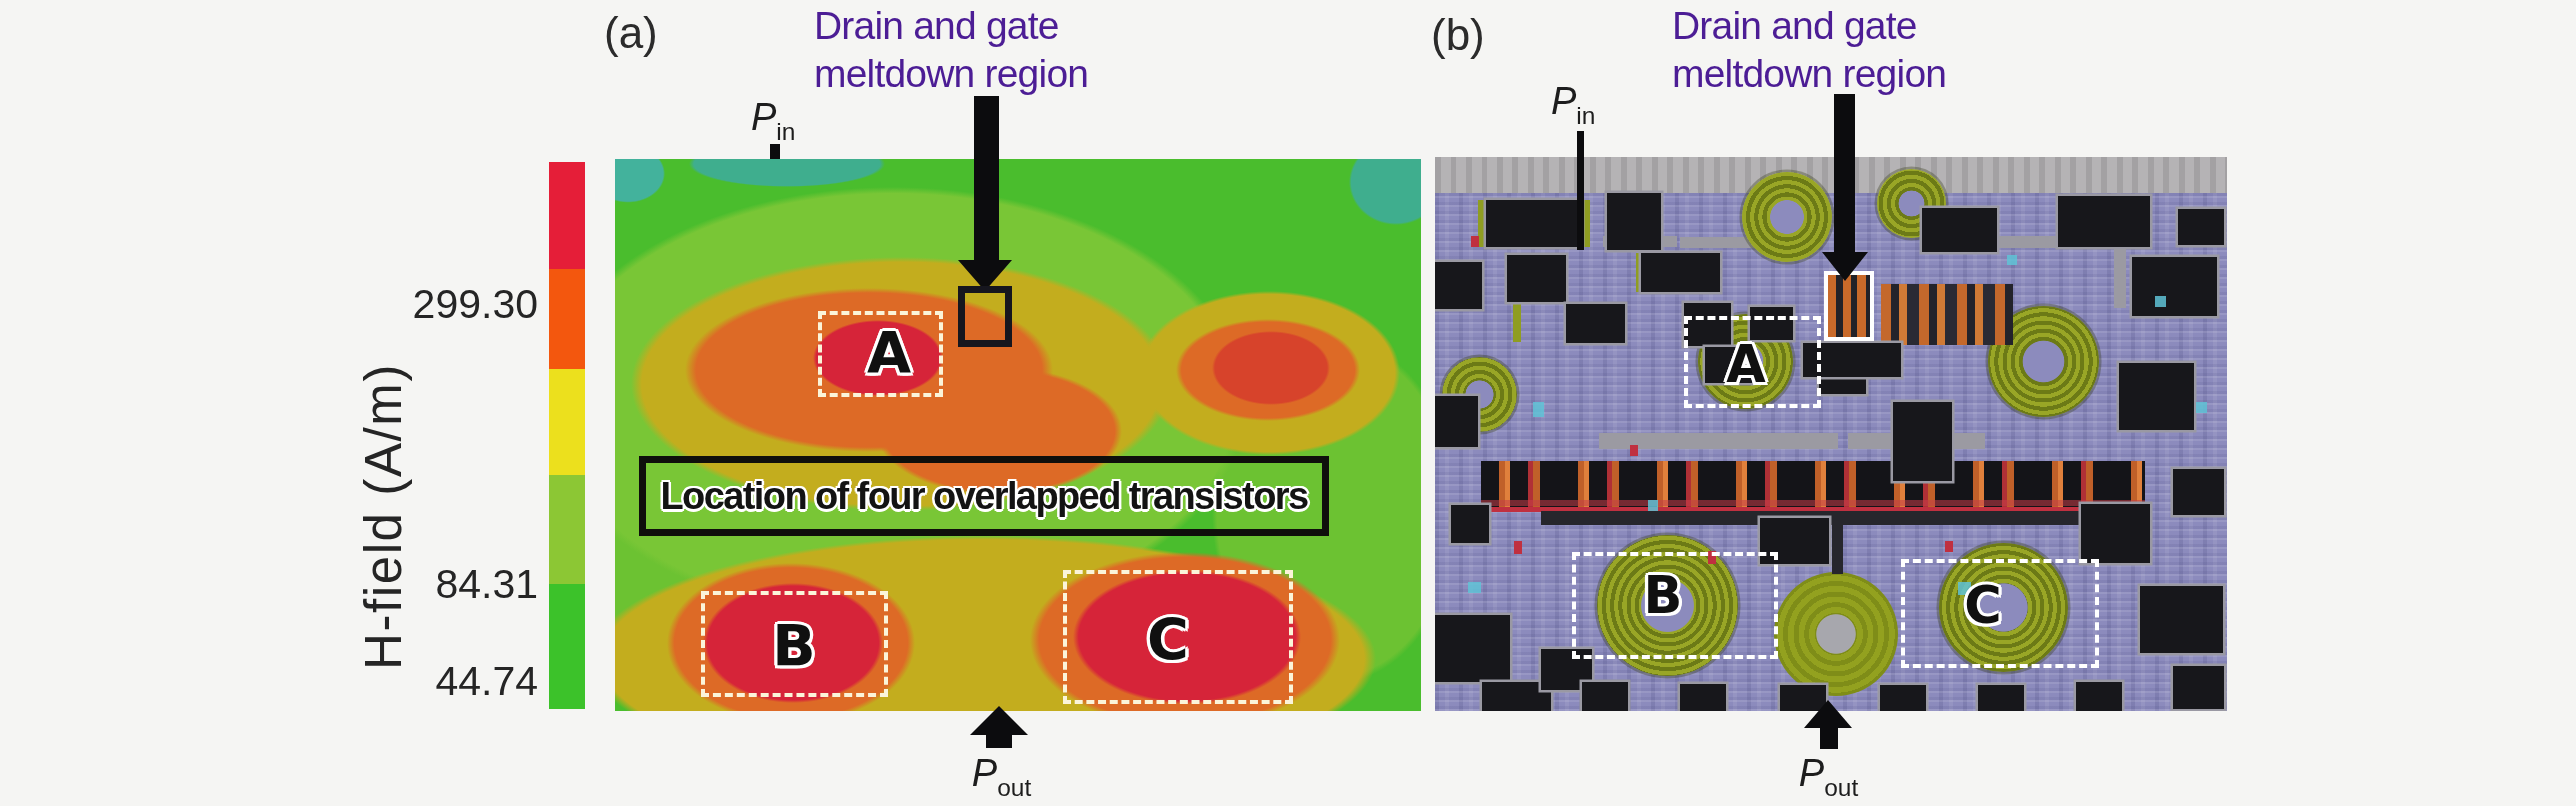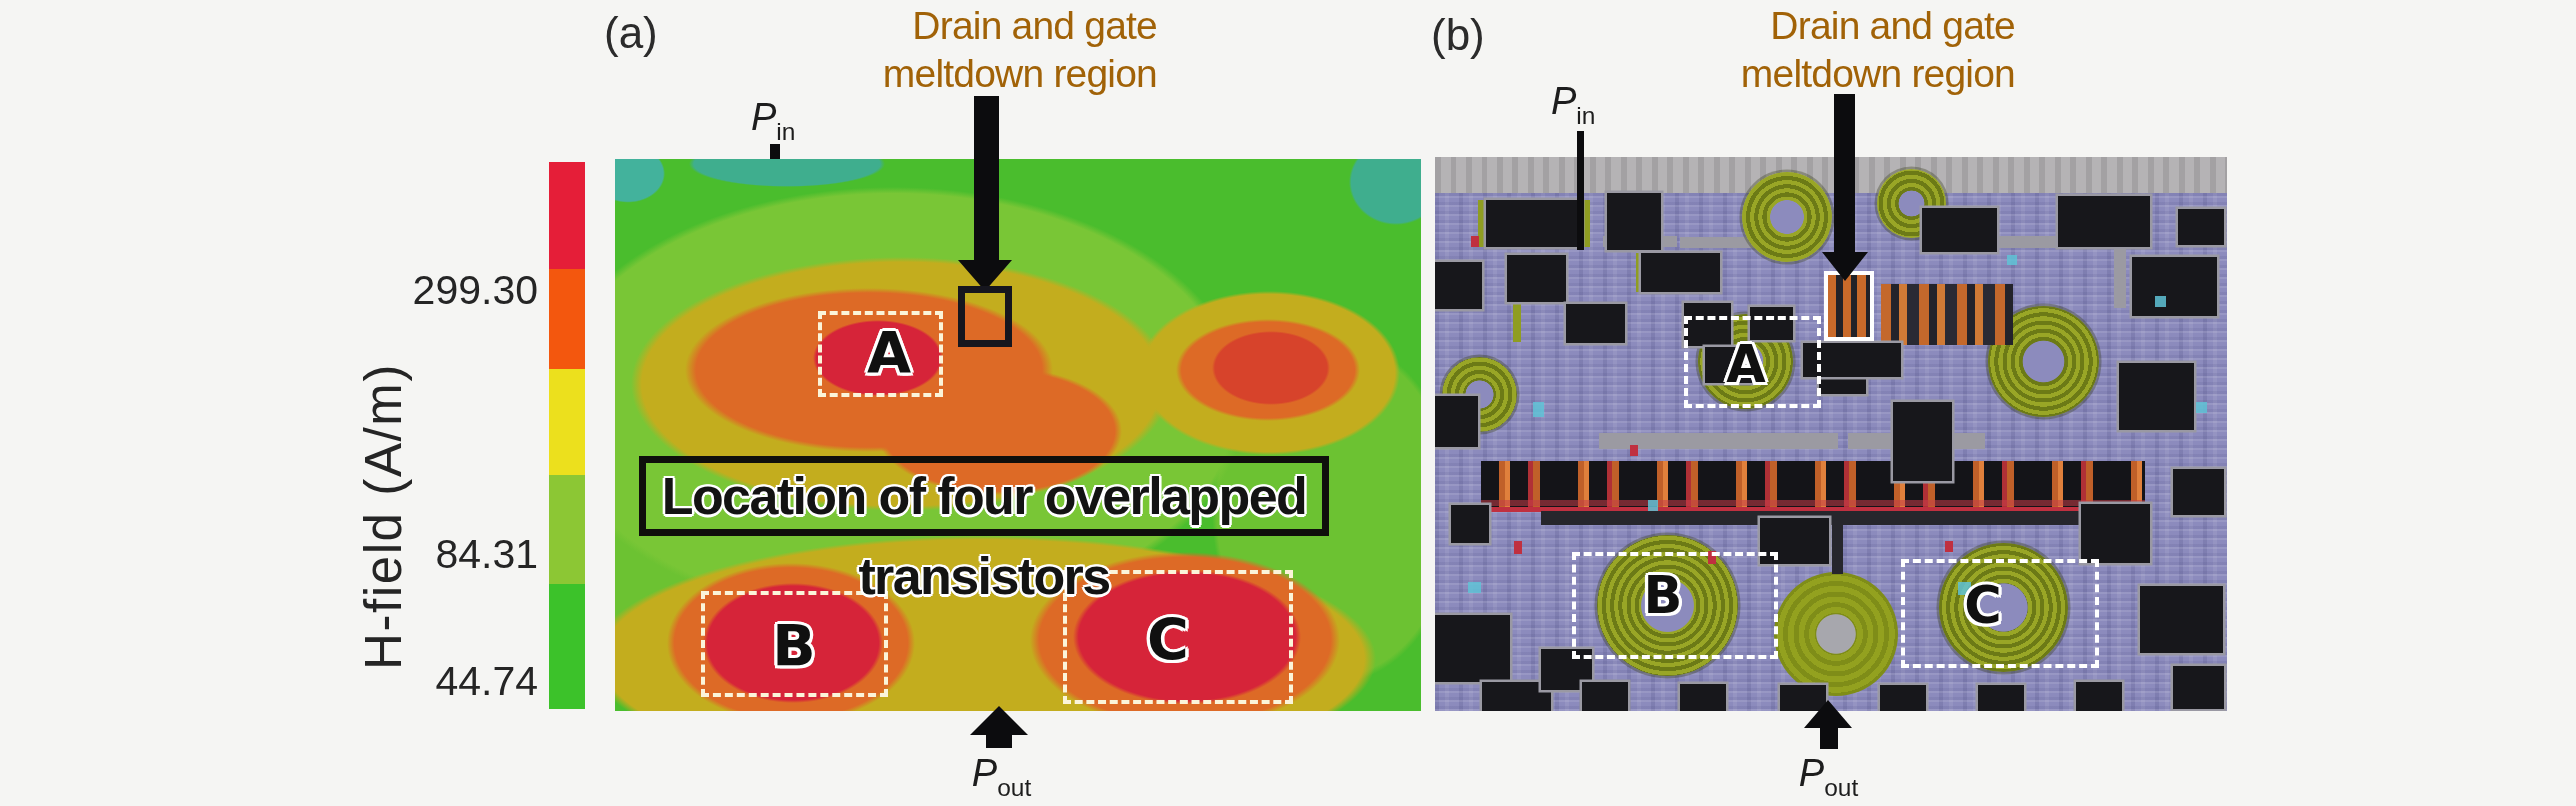--- a/index.html
+++ b/index.html
@@ -15,21 +15,21 @@
       #ece01d 37.8%, #ece01d 57.2%,
       #8cc734 57.2%, #8cc734 77.2%,
       #3cc22a 77.2%, #3cc22a 100%);}
   .cb-tick{left:352px;width:186px;height:49px;line-height:49px;text-align:right;
     font-size:41px;color:#252525;}
   #cb-axis{left:162px;top:488px;width:442px;height:57px;line-height:57px;text-align:center;
     font-size:51px;letter-spacing:1.6px;color:#252525;transform:rotate(-90deg);}
 
   
   .panel-label{font-size:44px;color:#2b2b2b;}
-  .heading{width:343px;text-align:right;font-size:39px;line-height:46px;color:#a16207;letter-spacing:-0.8px;}
+  .heading{width:343px;text-align:left;font-size:39px;line-height:46px;color:#4c1d95;letter-spacing:-0.8px;}
   .psym{font-size:38px;font-style:italic;color:#1d1d1d;}
   .psub{font-size:24.5px;color:#1d1d1d;vertical-align:-9.8px;}
 
   
   #heatmap{left:615px;top:159px;width:806px;height:552px;background-color:#4abd2d;
     background-image:
       radial-gradient(65px 38px at 263px 199px, #d62439 0, #d62439 95%, rgba(214,36,57,0) 100%),
       radial-gradient(59px 37px at 656px 209px, #d7432b 0, #d7432b 95%, rgba(215,67,43,0) 100%),
       radial-gradient(90px 60px at 178px 484px, #d62439 0, #d62439 95%, rgba(214,36,57,0) 100%),
       radial-gradient(114px 67px at 572px 478px, #d62439 0, #d62439 95%, rgba(214,36,57,0) 100%),
@@ -52,21 +52,21 @@
   .dash-b{border:4.9px dashed #ffffff;box-sizing:border-box;}
   .region-letter{font-weight:700;color:#101010;text-align:center;
     font-family:"DejaVu Sans", sans-serif;
     text-shadow:-3.3px 0 0 #fff,3.3px 0 0 #fff,0 -3.3px 0 #fff,0 3.3px 0 #fff,
                 -2.5px -2.5px 0 #fff,2.5px -2.5px 0 #fff,-2.5px 2.5px 0 #fff,2.5px 2.5px 0 #fff;}
   .letter-a-size{font-size:57px;line-height:57px;}
   .letter-b-size{font-size:51px;line-height:51px;}
 
   #loc-box{left:639px;top:456px;width:690px;height:80px;border:7.4px solid #0f0f0c;box-sizing:border-box;}
   #loc-text{left:639px;top:456px;width:690px;height:80px;line-height:80px;text-align:center;
-    font-size:52px;font-weight:600;letter-spacing:-1.6px;color:#131313;
+    font-size:38px;font-weight:600;letter-spacing:-1.6px;color:#131313;
     text-shadow:-2.5px 0 0 #fff,2.5px 0 0 #fff,0 -2.5px 0 #fff,0 2.5px 0 #fff,
                 -1.6px -1.6px 0 #fff,1.6px -1.6px 0 #fff,-1.6px 1.6px 0 #fff,1.6px 1.6px 0 #fff;}
 
   #meltdown-square-a{left:958px;top:286px;width:54px;height:61px;border:7.4px solid #16161e;box-sizing:border-box;}
 
   
   .shaft{background:#0c0c0e;}
   .tri-down{width:0;height:0;border-left:27px solid transparent;border-right:27px solid transparent;border-top:31px solid #0c0c0e;}
   .tri-down-sm{width:0;height:0;border-left:13px solid transparent;border-right:13px solid transparent;border-top:16.4px solid #0c0c0e;}
   .tri-up{width:0;height:0;border-left:29px solid transparent;border-right:29px solid transparent;border-bottom:29px solid #0c0c0e;}
@@ -101,22 +101,22 @@
   .cs-red{background:#c03040;}
   .cs-cyan{background:#5fc2d6;opacity:0.85;}
 </style>
 </head>
 <body>
 
 <div id="canvas">
 
   <div class="abs" id="cb-axis">H-field (A/m)</div>
   <div class="abs" id="colorbar"></div>
-  <div class="abs cb-tick" style="top:266px">299.30</div>
-  <div class="abs cb-tick" style="top:530px">84.31</div>
+  <div class="abs cb-tick" style="top:280px">299.30</div>
+  <div class="abs cb-tick" style="top:560px">84.31</div>
   <div class="abs cb-tick" style="top:657px">44.74</div>
 
   <div class="abs panel-label" style="left:604px;top:8.2px">(a)</div>
   <div class="abs heading" style="left:814px;top:3.3px">Drain and gate</div>
   <div class="abs heading" style="left:814px;top:51px">meltdown region</div>
 
   <div class="abs" style="left:751px;top:96px">
     <span class="psym">P</span><span class="psub">in</span>
   </div>
   <div class="abs shaft" style="left:770px;top:144px;width:9.8px;height:18px"></div>

